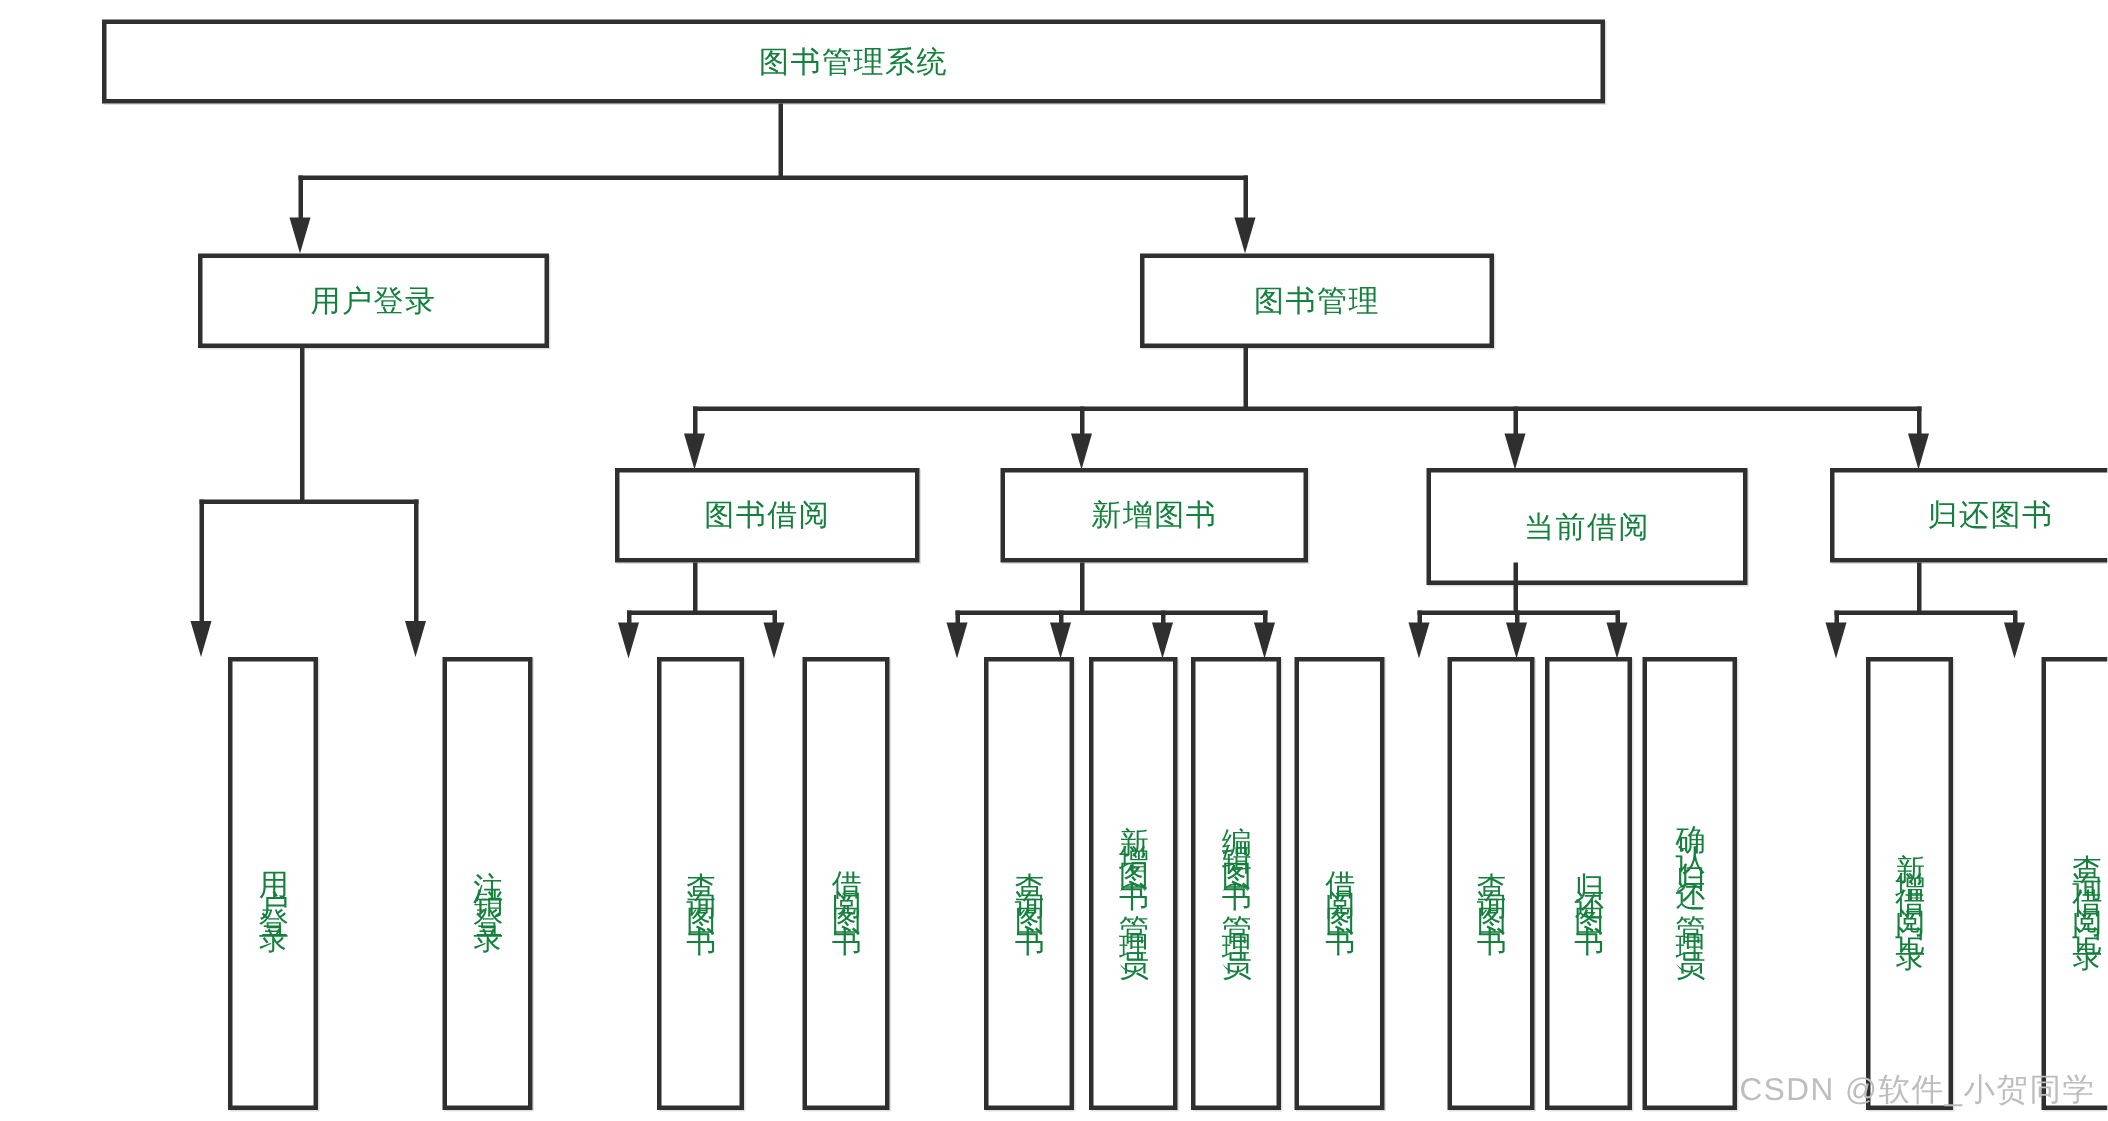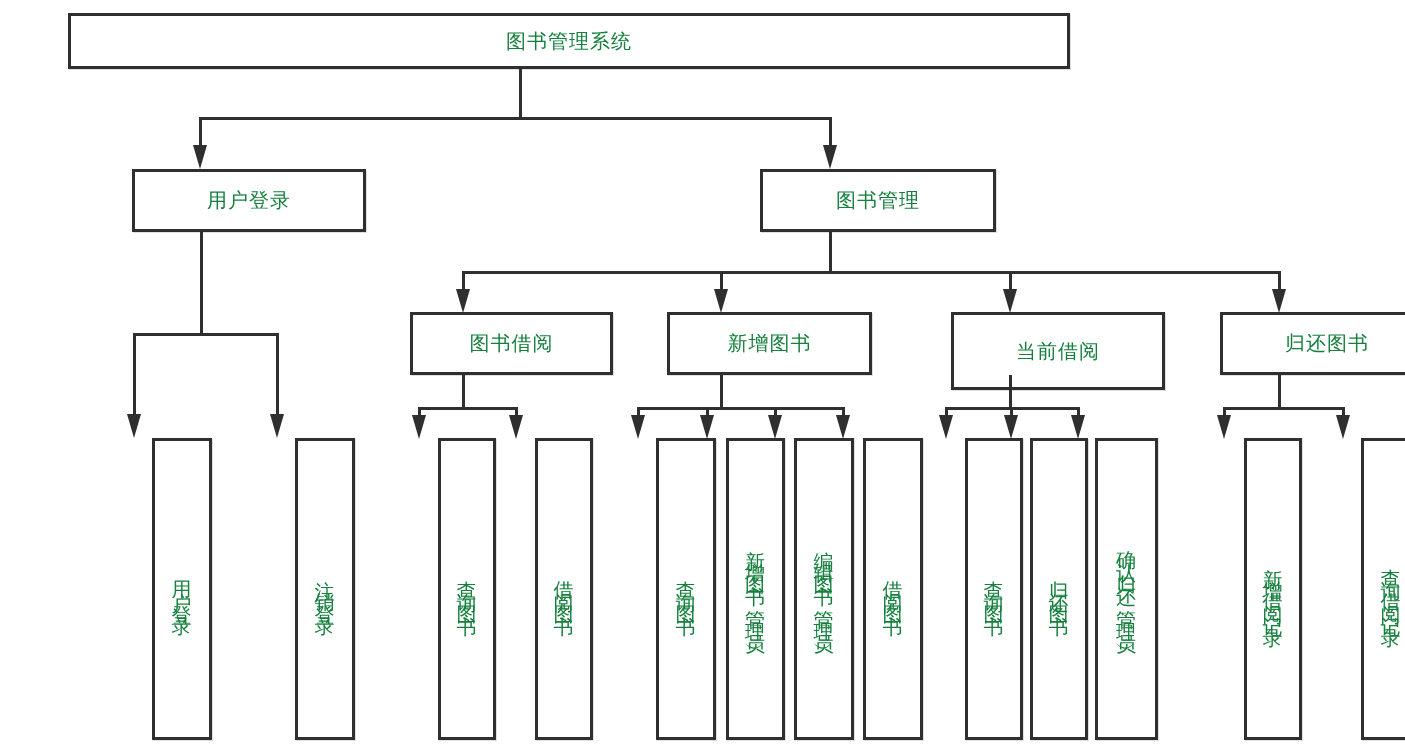--- a/index.html
+++ b/index.html
@@ -164,14 +164,15 @@
     <span>确认归还（管理员）</span>
   </div>
 
   <div class="node vnode" style="left:1196px;top:438px;width:58px;height:302px;">
     <span>新增借阅记录</span>
   </div>
   <div class="node vnode" style="left:1313px;top:438px;width:60px;height:302px;">
     <span>查询借阅记录</span>
   </div>
 
+  <div class="watermark">CSDN @软件_小贺同学</div>
 
 </div>
 
 </body></html>

